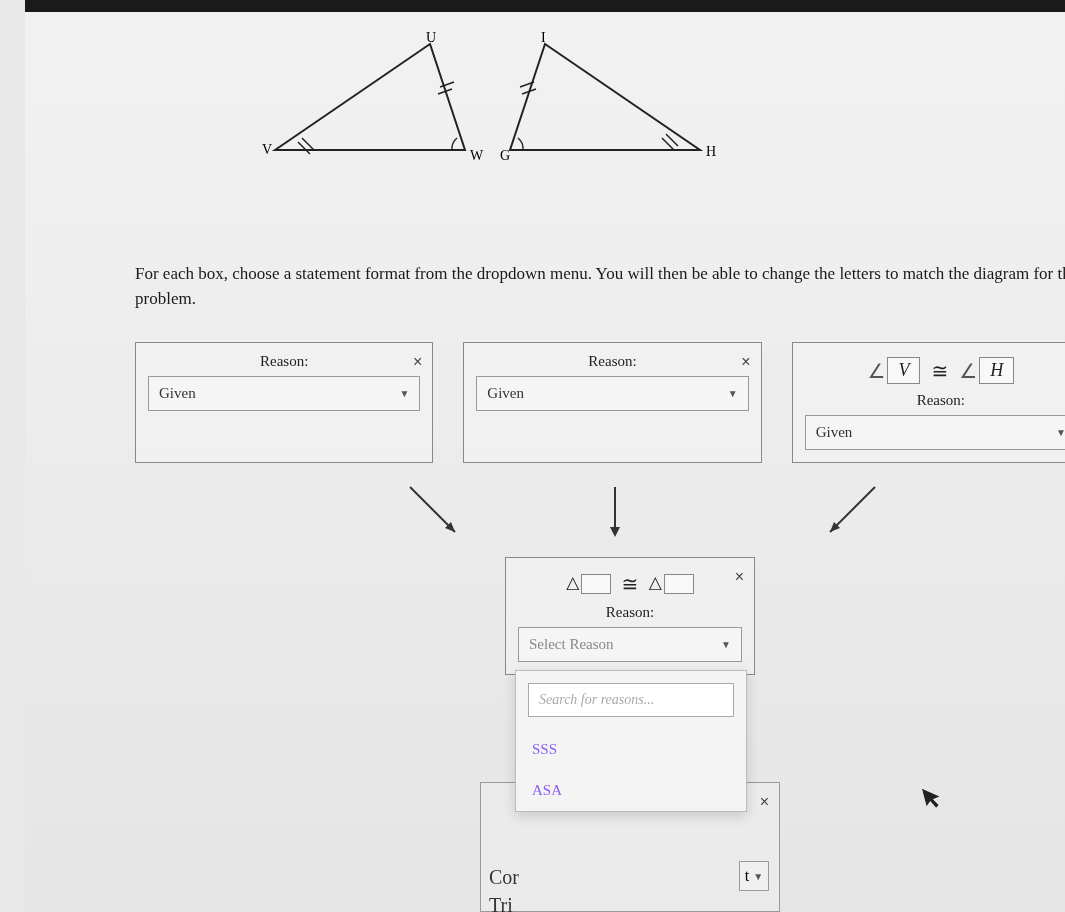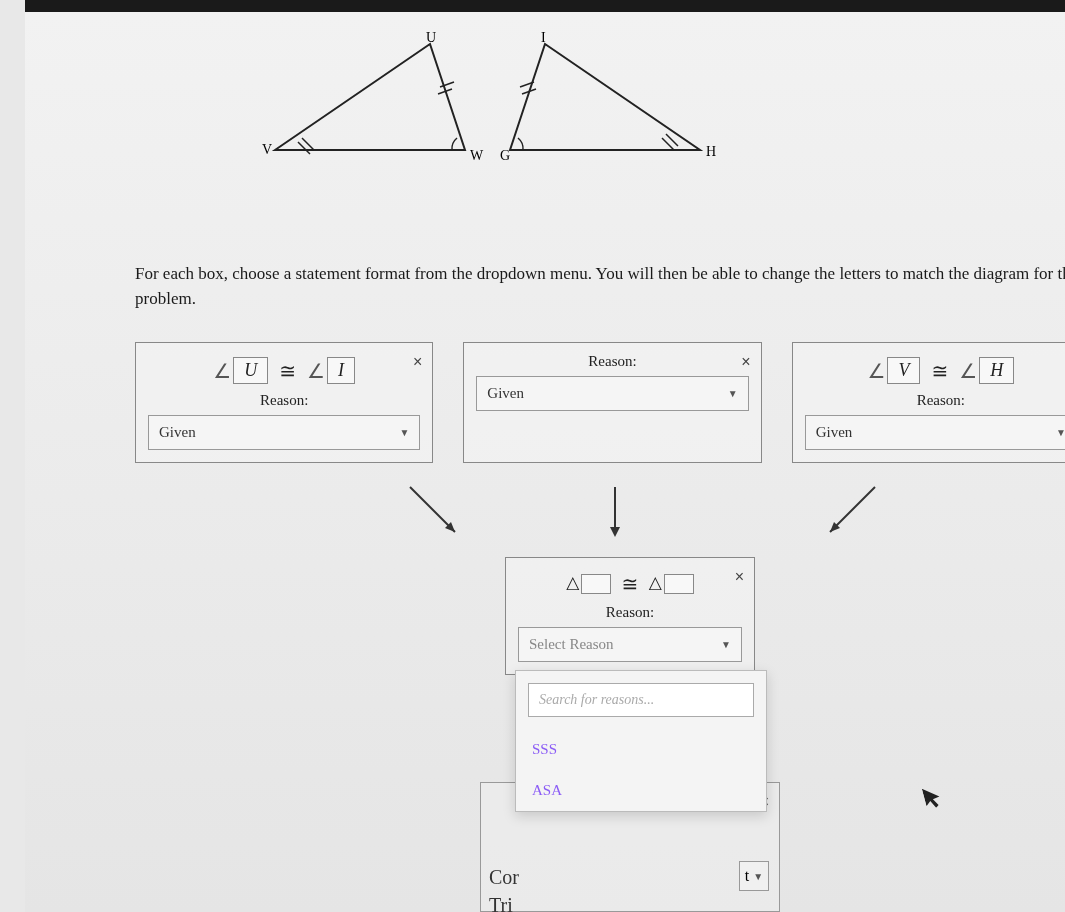--- a/index.html
+++ b/index.html
@@ -127,21 +127,21 @@
     background: rgba(255,255,255,0.3);
     padding: 10px 12px 12px 12px;
   }
   .conclusion-box .stmt-line { font-size: 17px; }
   .tri-sym { margin-right: 2px;}
   .conclusion-box .letter-box.empty { min-width: 30px; padding: 2px 12px; min-height: 20px;}
   .dropdown-panel {
     position: absolute;
     left: 490px;
     top: 658px;
-    width: 252px;
+    width: 232px;
     background: #f4f4f4;
     border: 1px solid #bbb;
     box-shadow: 0 4px 12px rgba(0,0,0,0.15);
     z-index: 10;
   }
   .search-box {
     margin: 12px;
     border: 1px solid #aaa;
     background: #fff;
     padding: 8px 10px;
@@ -227,25 +227,20 @@
       <text x="446" y="124" font-size="14">H</text>
     </svg>
   </div>
 
   <p class="instruction">For each box, choose a statement format from the dropdown menu. You will then be able to change the letters to match the diagram for this problem.</p>
 
   <div class="proof-row">
 
     <div class="proof-box">
       <span class="close-x">×</span>
-      <div class="stmt-line">
-        <span class="angle-sym">∠</span><span class="letter-box">U</span>
-        <span class="cong">≅</span>
-        <span class="angle-sym">∠</span><span class="letter-box">I</span>
-      </div>
       <div class="reason-lbl">Reason:</div>
       <div class="reason-select">
         <span>Given</span>
         <span class="caret">▼</span>
       </div>
     </div>
 
     <div class="proof-box">
       <span class="close-x">×</span>
       <div class="reason-lbl">Reason:</div>

